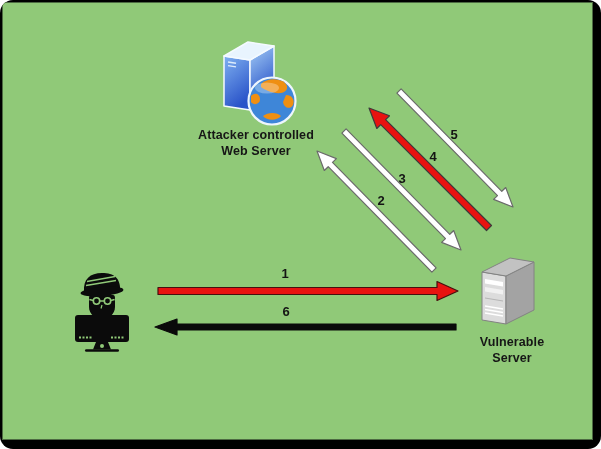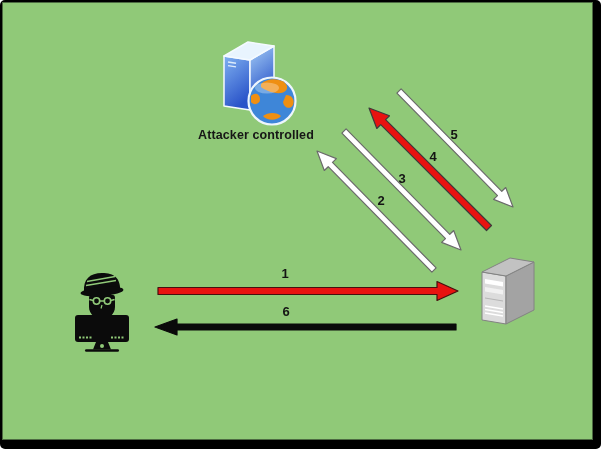--- a/index.html
+++ b/index.html
@@ -1,18 +1,18 @@
 <!DOCTYPE html>
 <html><head>
 <meta charset="utf-8">
 <style>
   html,body{margin:0;padding:0;background:#ffffff;}
   .stage{
     position:relative;width:601px;height:449px;background:#000;
-    border-radius:5px;overflow:hidden;
+    border-radius:13px;overflow:hidden;
     font-family:"Liberation Sans","DejaVu Sans",sans-serif;
   }
   .canvas{
     position:absolute;left:2px;top:2px;width:591px;height:438px;
     background:#90c978;border:1px solid #4d6a42;box-sizing:border-box;
   }
   .overlay{position:absolute;left:0;top:0;width:601px;height:449px;}
   .node-icon{position:absolute;}
   .node-label{
     position:absolute;color:#161616;font-weight:bold;font-size:12.5px;
@@ -49,20 +49,21 @@
       <circle cx="56" cy="69" r="23.5" fill="#3e86d8" stroke="#eef6fd" stroke-width="2.2"></circle>
       <path d="M45,52 C51,46 63,46 69,51 C73,55 71,60 65,61 C58,62 48,58 45,55 Z" fill="#ef8f12"></path>
       <path d="M35,64 C39,60 44,62 44,67 C44,72 38,74 35,70 Z" fill="#ef8f12"></path>
       <path d="M70,63 C76,63 79,68 77,73 C74,78 68,76 67,70 Z" fill="#ef8f12"></path>
       <path d="M47,84 C52,80 61,80 65,84 C61,89 51,89 47,84 Z" fill="#ef8f12"></path>
       <ellipse cx="51" cy="56" rx="12" ry="5.5" fill="#ffffff" opacity="0.3"></ellipse>
     </g>
   </svg>
   <div class="node-label" style="left:186px;top:128px;width:140px">
     <span style="display:block">Attacker controlled</span>
+    <span style="display:block">Web Server</span>
   </div>
 
   <svg class="node-icon" style="left:70px;top:268px" width="64" height="84" viewBox="0 0 64 84">
     <g fill="#0b0b0b">
       <path d="M14,24 C13,11 20,5 32,5 C44,5 51,10 50,24 Z"></path>
       <ellipse cx="32" cy="23.5" rx="21.5" ry="4.6" transform="rotate(-5 32 23.5)"></ellipse>
       <path d="M21,27 H43 C44.3,27 45,28 45,30 V39 C45,46 39,51 32,51 C25,51 19,46 19,39 V30 C19,28 19.7,27 21,27 Z"></path>
     </g>
     <line x1="17" y1="13.5" x2="45" y2="8.5" stroke="#90c978" stroke-width="1.3"></line>
     <line x1="16" y1="17.5" x2="46" y2="12.5" stroke="#90c978" stroke-width="1.3"></line>
@@ -95,20 +96,22 @@
     <polygon points="28,30 56,16 56,64 28,78" fill="#a3a3a3" stroke="#828282" stroke-width="1" stroke-linejoin="round"></polygon>
     <polygon points="4,26 32,12 56,16 28,30" fill="#c2c2c2" stroke="#828282" stroke-width="1" stroke-linejoin="round"></polygon>
     <polygon points="7,33 25,36 25,40.5 7,37.5" fill="#ffffff"></polygon>
     <polygon points="7,41 25,44 25,48.5 7,45.5" fill="#f1f1f1"></polygon>
     <line x1="7" y1="52" x2="25" y2="55" stroke="#b5b5b5" stroke-width="1"></line>
     <line x1="7" y1="60" x2="25" y2="63" stroke="#ffffff" stroke-width="1.3"></line>
     <line x1="7" y1="63.5" x2="25" y2="66.5" stroke="#ffffff" stroke-width="1.3"></line>
     <line x1="7" y1="67" x2="25" y2="70" stroke="#ffffff" stroke-width="1.3"></line>
   </svg>
   <div class="node-label" style="left:462px;top:335px;width:100px">
+    <span style="display:block">Vulnerable</span>
+    <span style="display:block">Server</span>
   </div>
 
   <svg class="overlay" id="arrows" viewBox="0 0 601 449">
       <path d="M158.0,294.5 L 437.0,294.5 L 437.0,300.5 L 458.0,291.0 L 437.0,281.5 L 437.0,287.5 L 158.0,287.5 Z" fill="#e81310" stroke="#471010" stroke-width="1.2" stroke-linejoin="round"></path>
       <path d="M436.1,267.9 L 332.5,162.4 L 336.4,158.6 L 317.0,151.0 L 324.3,170.5 L 328.2,166.7 L 431.9,272.1 Z" fill="#ffffff" stroke="#6a6a6a" stroke-width="1.2" stroke-linejoin="round"></path>
       <path d="M341.9,133.1 L 445.5,238.6 L 441.6,242.4 L 461.0,250.0 L 453.7,230.5 L 449.8,234.3 L 346.1,128.9 Z" fill="#ffffff" stroke="#6a6a6a" stroke-width="1.2" stroke-linejoin="round"></path>
       <path d="M491.5,225.5 L 385.6,119.7 L 389.5,115.8 L 369.0,108.0 L 376.8,128.5 L 380.7,124.6 L 486.5,230.5 Z" fill="#e81310" stroke="#3b3b3b" stroke-width="1.2" stroke-linejoin="round"></path>
       <path d="M396.9,93.1 L 497.5,195.6 L 493.6,199.4 L 513.0,207.0 L 505.7,187.5 L 501.8,191.3 L 401.1,88.9 Z" fill="#ffffff" stroke="#6a6a6a" stroke-width="1.2" stroke-linejoin="round"></path>
       <path d="M456.0,324.0 L 177.0,324.0 L 177.0,319.0 L 155.0,327.0 L 177.0,335.0 L 177.0,330.0 L 456.0,330.0 Z" fill="#0a0a0a" stroke="#0a0a0a" stroke-width="1.2" stroke-linejoin="round"></path>
     </svg>

